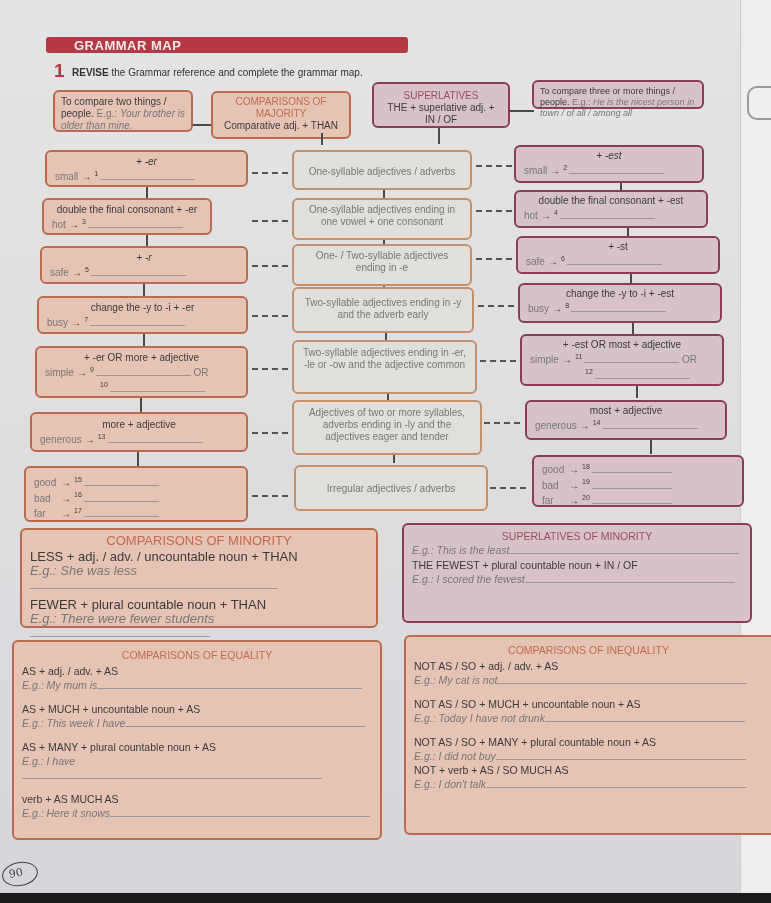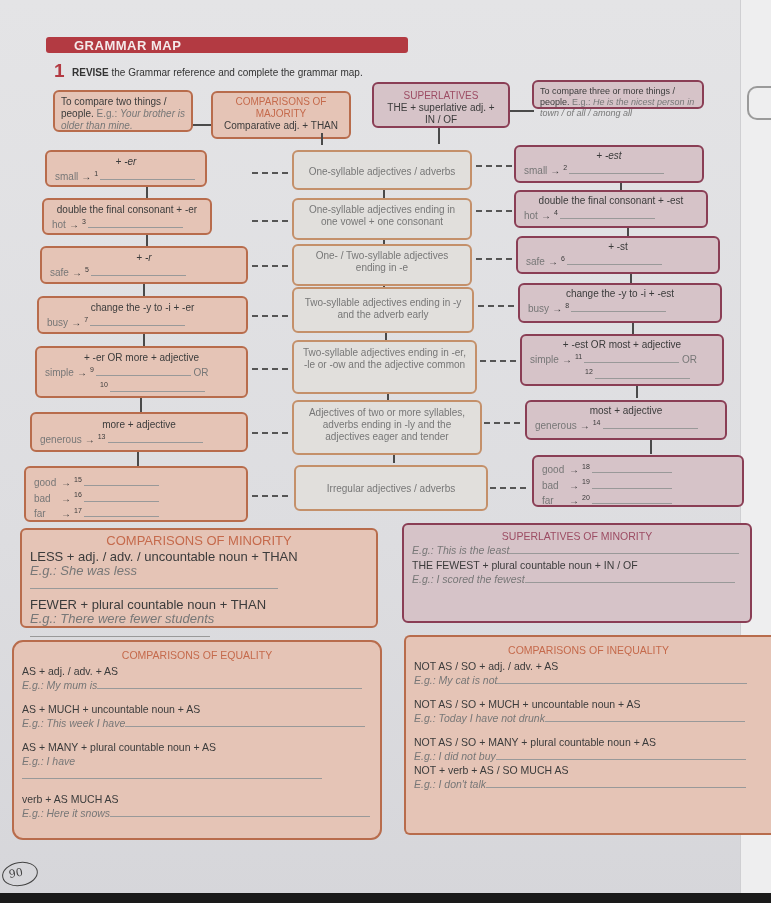--- a/index.html
+++ b/index.html
@@ -62,21 +62,21 @@
   </div>
   <div class="hline" style="left:510px;top:110px;width:24px;"></div>
   <div class="box pink" style="left:532px;top:80px;width:172px;height:29px;padding:4px 6px;font-size:9px;line-height:11px;">
     <div class="rule">To compare three or more things /</div>
     <div><span class="rule">people.</span> <span class="muted">E.g.:</span> <span class="it muted">He is the nicest person in town / of all / among all</span></div>
   </div>
 
   <div class="vline" style="left:321px;top:133px;height:12px;"></div>
   <div class="vline" style="left:438px;top:128px;height:16px;"></div>
 
-  <div class="box orange" style="left:45px;top:150px;width:162px;height:37px;padding:4px 8px;">
+  <div class="box orange" style="left:45px;top:150px;width:203px;height:37px;padding:4px 8px;">
     <div class="center it rule">+ -er</div>
     <div><span class="muted">small</span><span class="arrow">→</span><span class="sup">1</span><span class="blank" style="width:95px;"></span></div>
   </div>
   <div class="dash" style="left:252px;top:172px;width:36px;"></div>
   <div class="box grey center" style="left:292px;top:150px;width:180px;height:40px;padding:14px 4px;"><span class="muted">One-syllable adjectives / adverbs</span></div>
   <div class="dash" style="left:476px;top:165px;width:36px;"></div>
   <div class="box pink" style="left:514px;top:145px;width:190px;height:38px;padding:3px 8px;">
     <div class="center it rule">+ -est</div>
     <div><span class="muted">small</span><span class="arrow">→</span><span class="sup">2</span><span class="blank" style="width:95px;"></span></div>
   </div>
@@ -182,21 +182,21 @@
     <div class="rule" style="margin-top:6px;">FEWER + plural countable noun + THAN</div>
     <div><span class="it muted">E.g.: There were fewer students</span><span class="blank" style="width:180px;"></span></div>
   </div>
   <div class="box pink" style="left:402px;top:523px;width:350px;height:100px;padding:4px 8px;font-size:10.5px;line-height:14px;">
     <div class="center heading-pk">SUPERLATIVES OF MINORITY</div>
     <div><span class="it muted">E.g.: This is the least</span><span class="blank" style="width:230px;"></span></div>
     <div class="rule" style="margin-top:1px;">THE FEWEST + plural countable noun + IN / OF</div>
     <div><span class="it muted">E.g.: I scored the fewest</span><span class="blank" style="width:210px;"></span></div>
   </div>
 
-  <div class="box orange" style="left:12px;top:640px;width:370px;height:200px;padding:6px 8px;font-size:10.5px;line-height:14px;border-radius:11px;">
+  <div class="box orange" style="left:12px;top:640px;width:370px;height:200px;padding:6px 8px;font-size:10.5px;line-height:14px;">
     <div class="center heading-or">COMPARISONS OF EQUALITY</div>
     <div class="rule" style="margin-top:2px;">AS + adj. / adv. + AS</div>
     <div><span class="it muted">E.g.: My mum is</span><span class="blank" style="width:265px;"></span></div>
     <div class="rule" style="margin-top:10px;">AS + MUCH + uncountable noun + AS</div>
     <div><span class="it muted">E.g.: This week I have</span><span class="blank" style="width:240px;"></span></div>
     <div class="rule" style="margin-top:10px;">AS + MANY + plural countable noun + AS</div>
     <div><span class="it muted">E.g.: I have</span><span class="blank" style="width:300px;"></span></div>
     <div class="rule" style="margin-top:10px;">verb + AS MUCH AS</div>
     <div><span class="it muted">E.g.: Here it snows</span><span class="blank" style="width:260px;"></span></div>
   </div>

